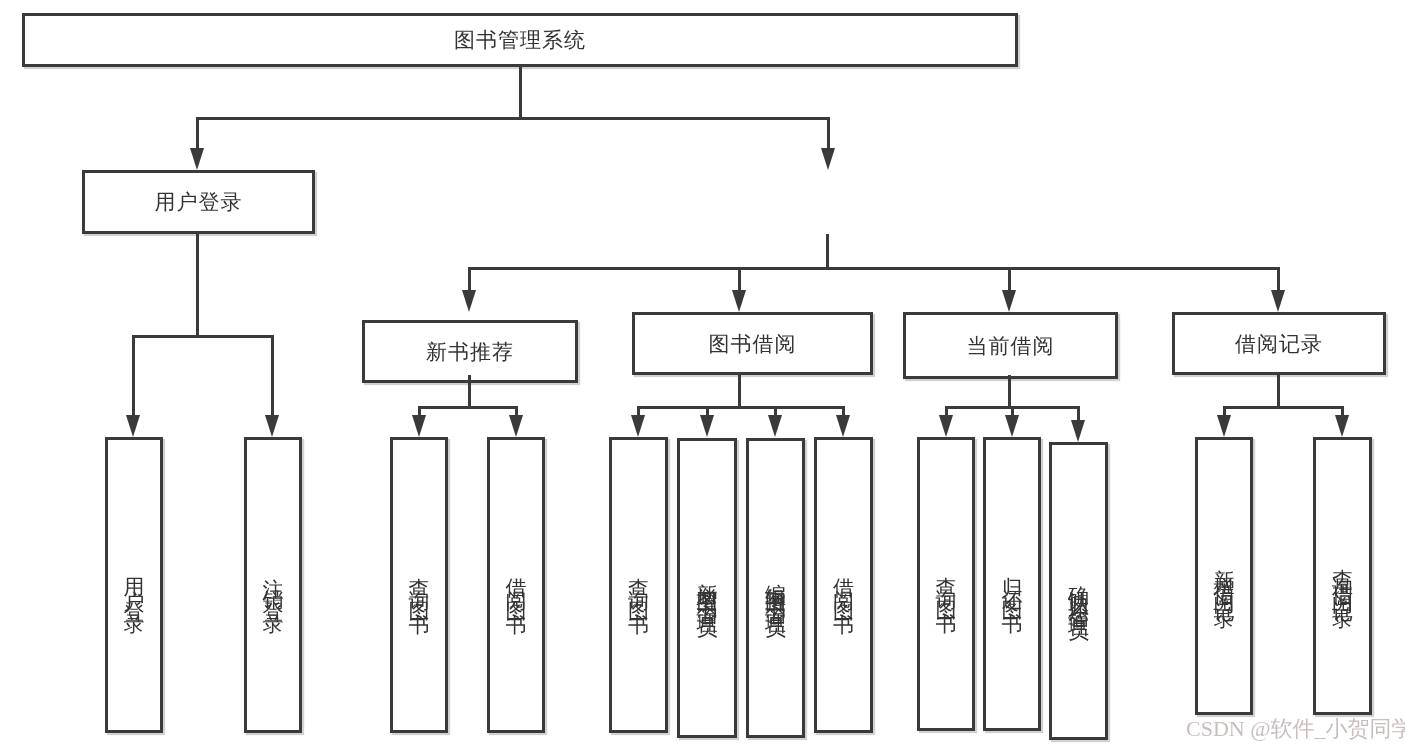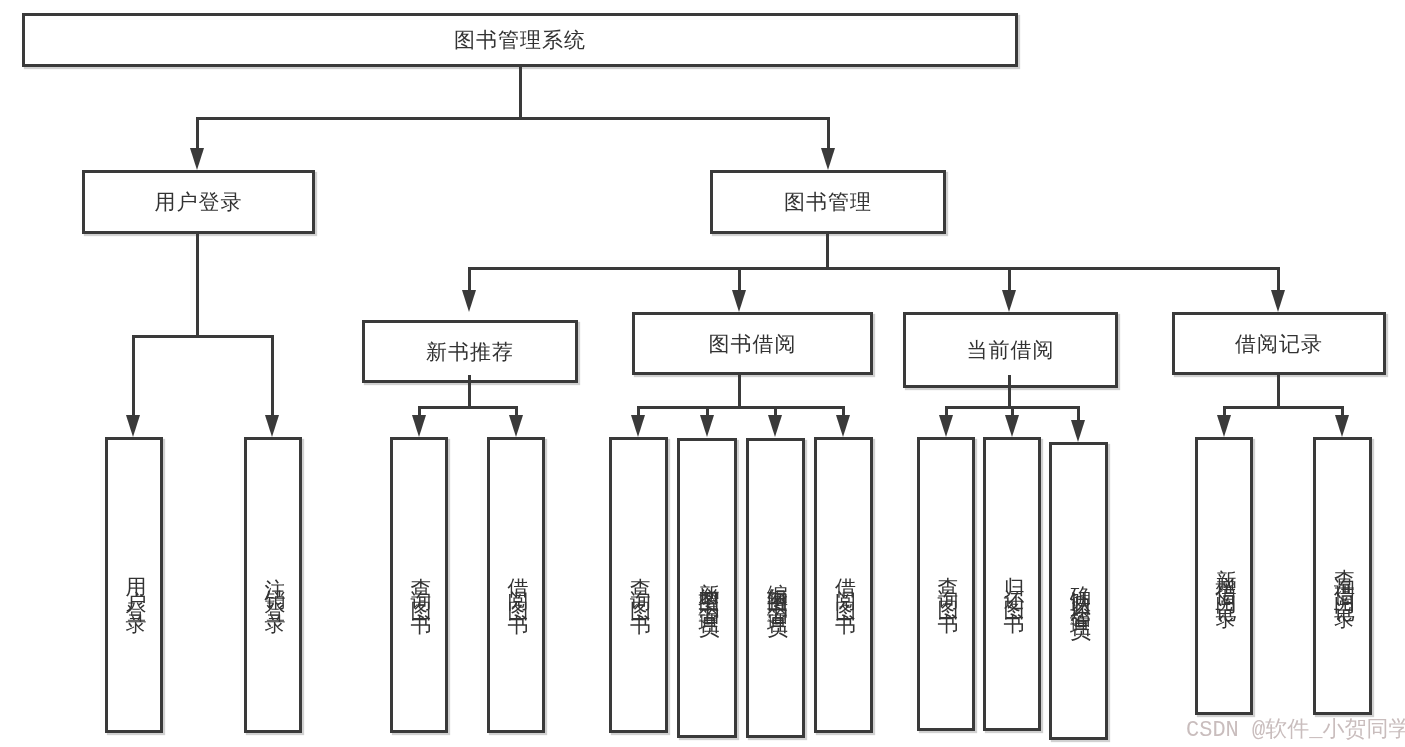--- a/index.html
+++ b/index.html
@@ -1,20 +1,20 @@
 <!DOCTYPE html>
 <html><head>
 <meta charset="utf-8">
 <style>
   html,body{margin:0;padding:0;background:#ffffff;}
   .stage{
     position:relative;
     width:1405px;height:747px;
     background:#ffffff;
-    font-family:Liberation Mono, monospace;
+    font-family:Liberation Serif, serif;
     overflow:hidden;
   }
   
   .box{
     position:absolute;
     box-sizing:border-box;
     border:3px solid #3a3a3a;
     background:#ffffff;
     display:flex;align-items:center;justify-content:center;
     box-shadow:2px 2px 1px rgba(0,0,0,0.18);
@@ -71,23 +71,20 @@
   <div class="vl" style="left:519px;top:67px;height:51px"></div>
   <div class="hl" style="left:196px;top:117px;width:634px"></div>
   <div class="vl" style="left:196px;top:117px;height:33px"></div>
   <div class="arw" style="left:190px;top:148px"></div>
   <div class="vl" style="left:827px;top:117px;height:33px"></div>
   <div class="arw" style="left:821px;top:148px"></div>
 
   <div class="box" style="left:82px;top:170px;width:233px;height:64px">
     <span class="lbl">用户登录</span>
   </div>
-  <div class="box" style="left:710px;top:170px;width:236px;height:64px">
-    <span class="lbl">图书管理</span>
-  </div>
 
   <div class="vl" style="left:196px;top:234px;height:104px"></div>
   <div class="hl" style="left:132px;top:335px;width:142px"></div>
   <div class="vl" style="left:132px;top:335px;height:82px"></div>
   <div class="arw" style="left:126px;top:415px"></div>
   <div class="vl" style="left:271px;top:335px;height:82px"></div>
   <div class="arw" style="left:265px;top:415px"></div>
 
   <div class="vl" style="left:826px;top:234px;height:36px"></div>
   <div class="hl" style="left:468px;top:267px;width:812px"></div>
@@ -99,21 +96,21 @@
   <div class="arw" style="left:1002px;top:290px"></div>
   <div class="vl" style="left:1277px;top:267px;height:25px"></div>
   <div class="arw" style="left:1271px;top:290px"></div>
 
   <div class="box" style="left:362px;top:320px;width:216px;height:63px">
     <span class="lbl">新书推荐</span>
   </div>
   <div class="box" style="left:632px;top:312px;width:241px;height:63px">
     <span class="lbl">图书借阅</span>
   </div>
-  <div class="box" style="left:903px;top:312px;width:215px;height:76px">
+  <div class="box" style="left:903px;top:312px;width:215px;height:67px">
     <span class="lbl">当前借阅</span>
   </div>
   <div class="box" style="left:1172px;top:312px;width:214px;height:63px">
     <span class="lbl">借阅记录</span>
   </div>
 
   <div class="vl" style="left:468px;top:375px;height:34px"></div>
   <div class="hl" style="left:418px;top:406px;width:100px"></div>
   <div class="vl" style="left:418px;top:406px;height:11px"></div>
   <div class="arw" style="left:412px;top:415px"></div>

